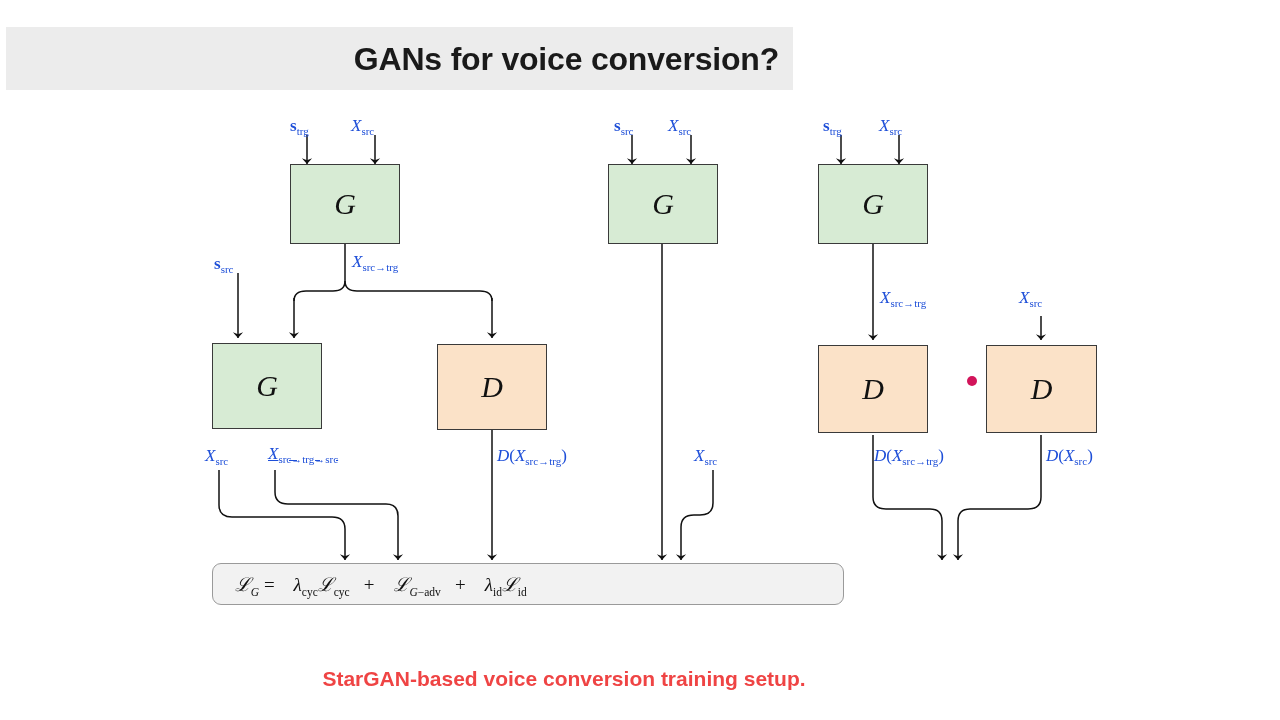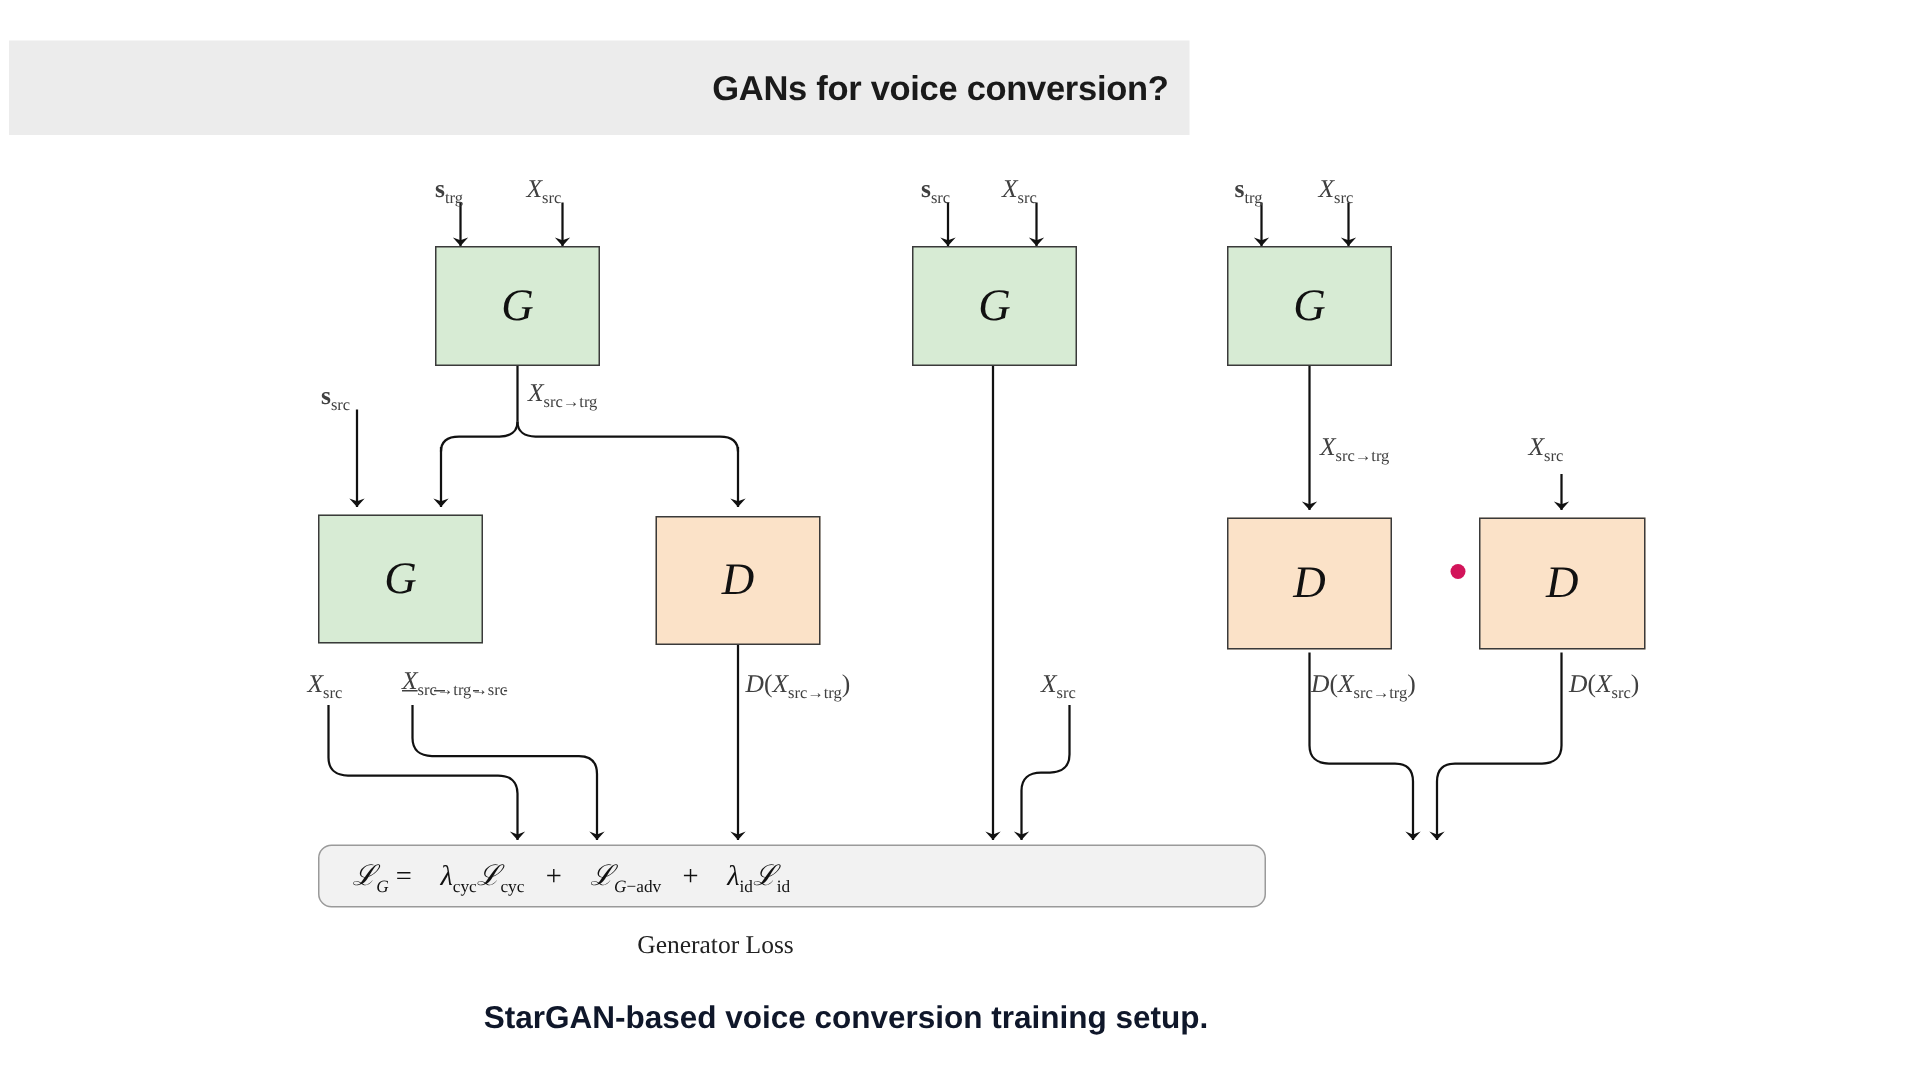--- a/index.html
+++ b/index.html
@@ -9,28 +9,28 @@
   }
   #slide{position:relative;width:1280px;height:720px;background:#fff;}
 
   
   #title-bar{
     position:absolute;left:6px;top:27px;width:787px;height:63px;
     background:#ececec;
   }
   #title-text{
     position:absolute;right:14px;top:50%;transform:translateY(-50%);
-    font-size:23px;font-weight:700;color:#1a1a1a;
+    font-size:32px;font-weight:700;color:#1a1a1a;
     white-space:nowrap;letter-spacing:-0.2px;
   }
 
   
   #caption{
     position:absolute;left:0;top:667px;width:1128px;text-align:center;
-    font-size:21px;font-weight:700;color:#0f172a;
+    font-size:21px;font-weight:700;color:#ef4444;
   }
 
   
   .block{
     position:absolute;border:1.6px solid #3a3a3a;box-sizing:border-box;
     display:flex;align-items:center;justify-content:center;
     font-family:"Liberation Serif",serif;font-style:italic;
     font-size:30px;color:#111;
   }
   .block.gen{background:#d7ebd4;}
@@ -48,21 +48,21 @@
   }
   .losscap{
     position:absolute;text-align:center;
     font-family:"Liberation Serif",serif;font-size:17px;color:#222;
     white-space:nowrap;
   }
 
   
   .mlabel{
     position:absolute;font-family:"Liberation Serif",serif;
-    font-size:17px;color:#404040;white-space:nowrap;
+    font-size:17px;color:#1d4ed8;white-space:nowrap;
   }
   .mlabel i{font-style:italic;}
   .mlabel .bf{font-weight:700;font-style:normal;}
   .mlabel sub{font-size:11px;font-style:normal;font-weight:400;}
   .eq i{font-style:italic;}
   .eq sub{font-size:11.5px;font-style:normal;}
   .eq .cal{font-family:"Liberation Serif",serif;font-style:italic;}
 
   
   #wires{position:absolute;left:0;top:0;width:1280px;height:720px;}
@@ -173,20 +173,19 @@
   <div class="lossbar" style="left:212px;top:563px;width:632px;height:42px;">
     <div class="eq" style="padding-left:22px;">
       <span class="cal">ℒ</span><sub><i>G</i></sub>&nbsp;=&nbsp;&nbsp;&nbsp;
       <i>λ</i><sub>cyc</sub><span class="cal">ℒ</span><sub>cyc</sub>
       &nbsp;&nbsp;+&nbsp;&nbsp;&nbsp;
       <span class="cal">ℒ</span><sub><i>G</i>−adv</sub>
       &nbsp;&nbsp;+&nbsp;&nbsp;&nbsp;
       <i>λ</i><sub>id</sub><span class="cal">ℒ</span><sub>id</sub>
     </div>
   </div>
-  <div class="losscap" style="left:212px;top:620px;width:530px;">Generator Loss</div>
 
 
   <div id="cursor-dot"></div>
 
   <div id="caption">StarGAN-based voice conversion training setup.</div>
 
 </div>
 
 </body></html>

